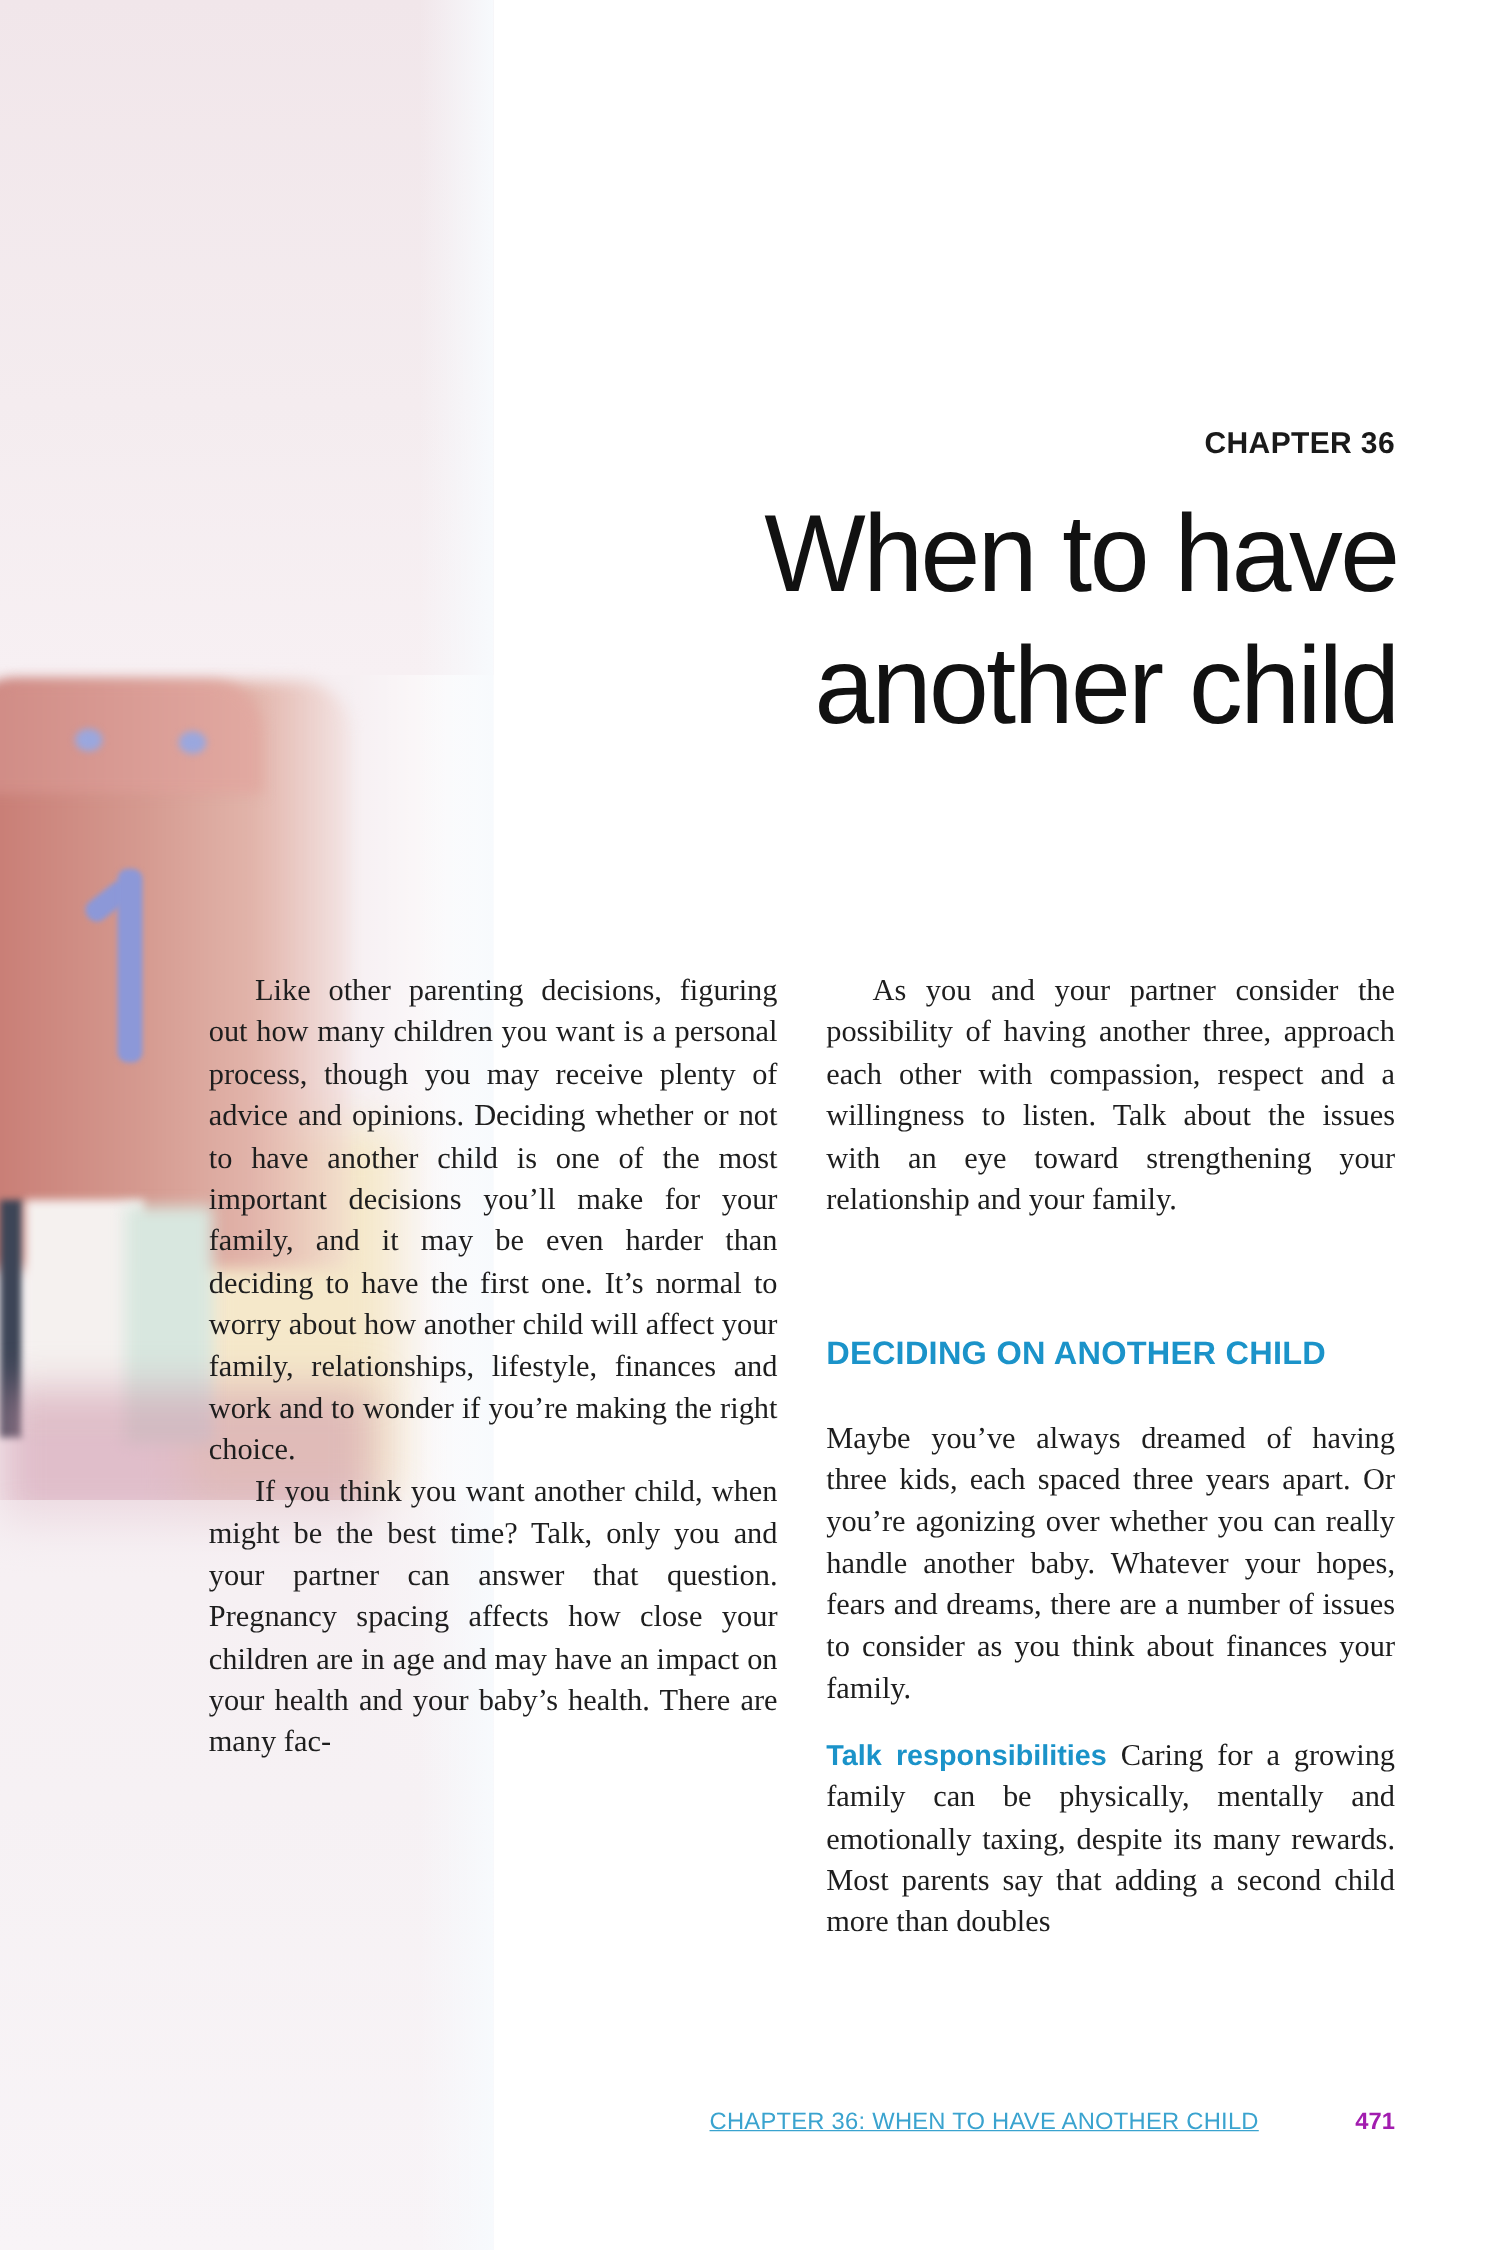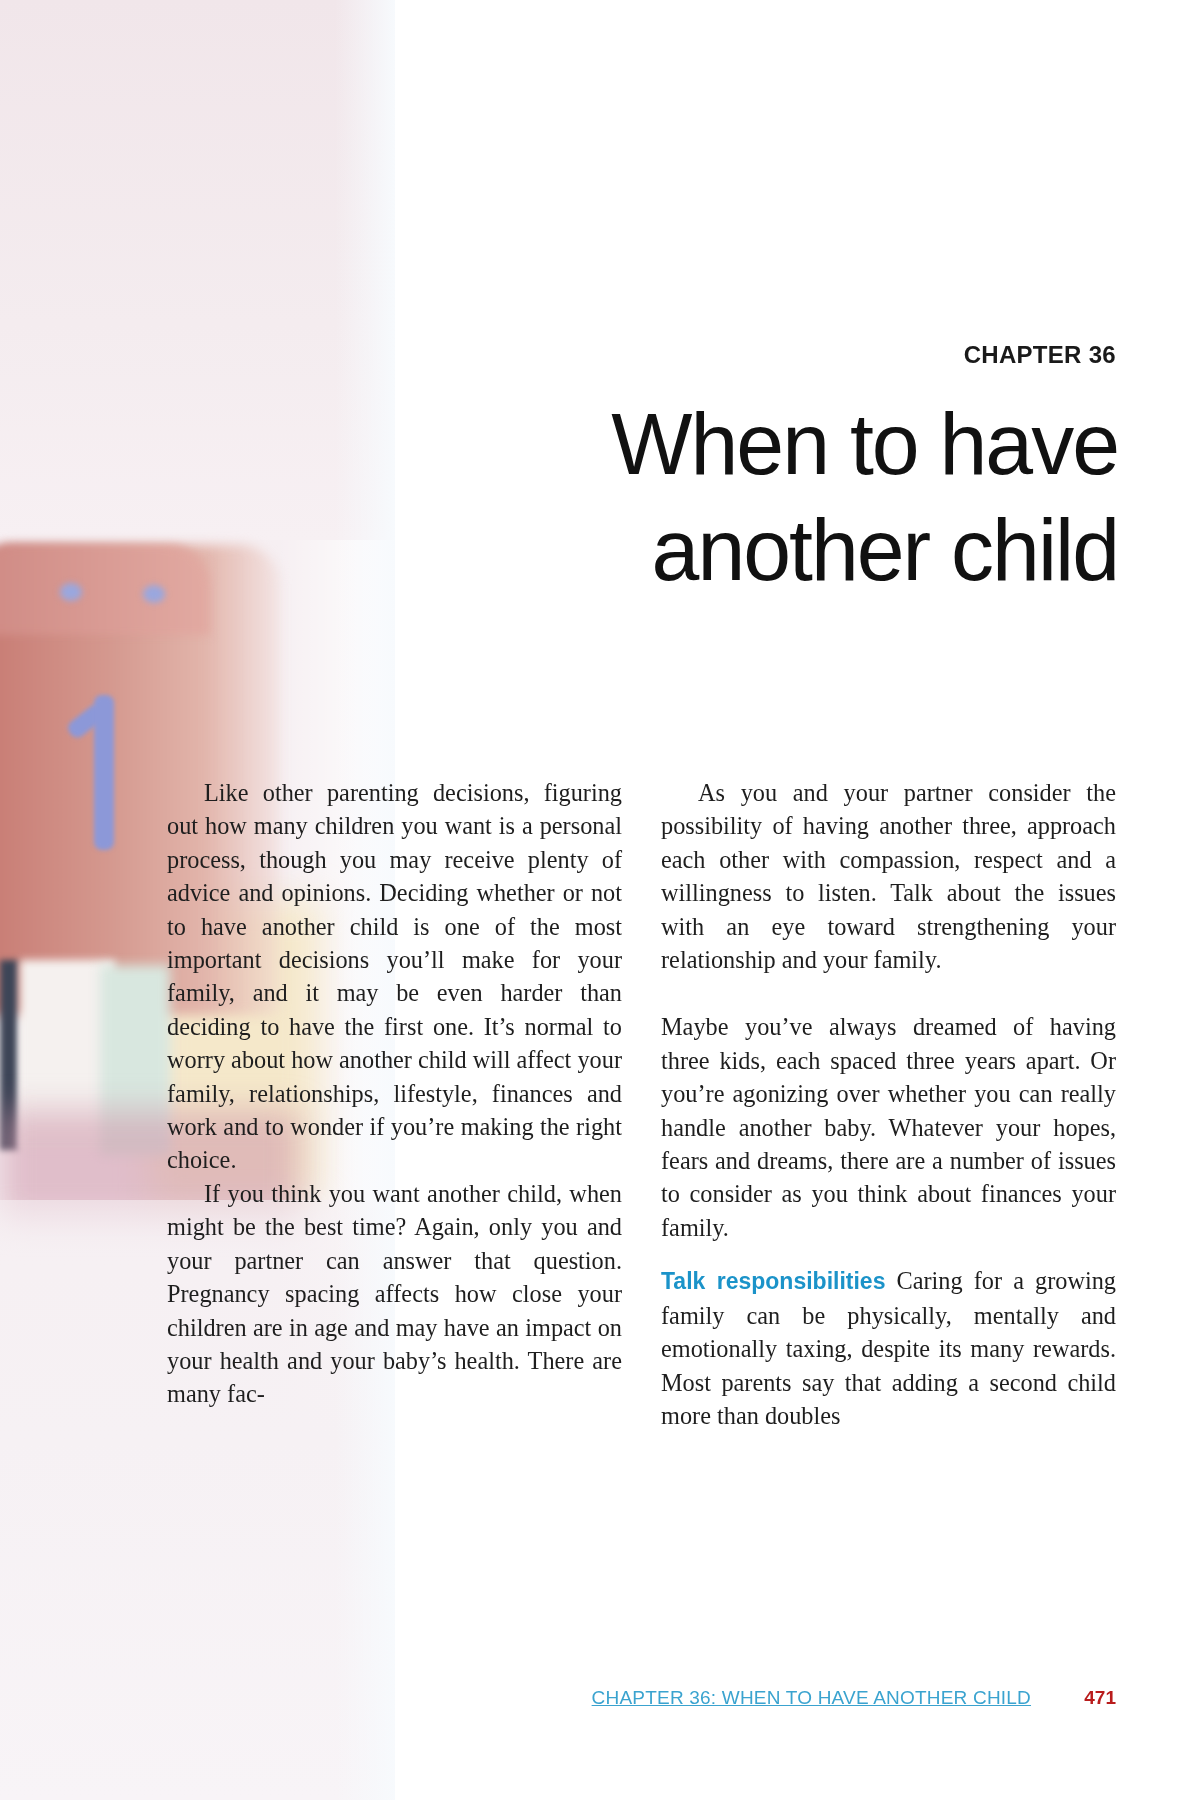--- a/index.html
+++ b/index.html
@@ -33,21 +33,21 @@
   .col { position:absolute; top:776px; width:455px; font-size:24.3px; line-height:33.4px; color:#1e1e1e; text-align:justify; }
   .col.left { left:167px; }
   .col.right { left:661px; }
   .col p { margin:0; text-indent:37px; }
   .col p.noindent { text-indent:0; }
   .heading { font-family:"Liberation Sans", sans-serif; font-weight:bold; color:#1b93c9; font-size:26px; margin:0; letter-spacing:0.2px; }
   .runin { font-family:"Liberation Sans", sans-serif; font-weight:bold; color:#1b93c9; font-size:23px; }
 
   .footer { position:absolute; top:1687px; right:88px; font-family:"Liberation Sans", sans-serif; font-size:19px; color:#3aa3cf; }
   .footer .running { letter-spacing:0.2px;text-decoration:underline; }
-  .footer .page { font-weight:bold; color:#b91c1c; margin-left:48px; }
+  .footer .page { font-weight:bold; color:#a21caf; margin-left:72px; }
 </style>
 </head>
 <body>
 
 <div class="photo">
   <div class="fadetop"></div>
   <div class="yellow"></div>
   <div class="block"></div>
   <div class="blocktop"></div>
   <div class="dot" style="left:60px;top:583px;"></div>
@@ -65,25 +65,26 @@
 </div>
 
 <div class="chapter-label">CHAPTER 36</div>
 <h1 class="title" style="margin:0;">
   <span>When to have</span>
   <span>another child</span>
 </h1>
 
 <div class="col left">
   <p>Like other parenting decisions, figuring out how many children you want is a personal process, though you may receive plenty of advice and opinions. Deciding whether or not to have another child is one of the most important decisions you’ll make for your family, and it may be even harder than deciding to have the first one. It’s normal to worry about how another child will affect your family, relationships, lifestyle, finances and work and to wonder if you’re making the right choice.</p>
-  <p>If you think you want another child, when might be the best time? Again, only you and your partner can answer that question. Pregnancy spacing affects how close your children are in age and may have an impact on your health and your baby’s health. There are many fac-</p>
+  <p>If you think you want another child, when might be the best time? Talk, only you and your partner can answer that question. Pregnancy spacing affects how close your children are in age and may have an impact on your health and your baby’s health. There are many fac-</p>
 </div>
 
 <div class="col right">
   <p>As you and your partner consider the possibility of having another three, approach each other with compassion, respect and a willingness to listen. Talk about the issues with an eye toward strengthening your relationship and your family.</p>
+  <h2 class="heading" style="margin-top:90px;">DECIDING ON ANOTHER CHILD</h2>
   <p class="noindent" style="margin-top:34px;">Maybe you’ve always dreamed of having three kids, each spaced three years apart. Or you’re agonizing over whether you can really handle another baby. Whatever your hopes, fears and dreams, there are a number of issues to consider as you think about finances your family.</p>
   <p class="noindent" style="margin-top:20px;"><span class="runin">Talk responsibilities</span> <span>Caring for a growing family can be physically, mentally and emotionally taxing, despite its many rewards. Most parents say that adding a second child more than doubles</span></p>
 </div>
 
 <div class="footer">
   <span class="running">CHAPTER 36: WHEN TO HAVE ANOTHER CHILD</span>
   <span class="page">471</span>
 </div>
 
 </body></html>

